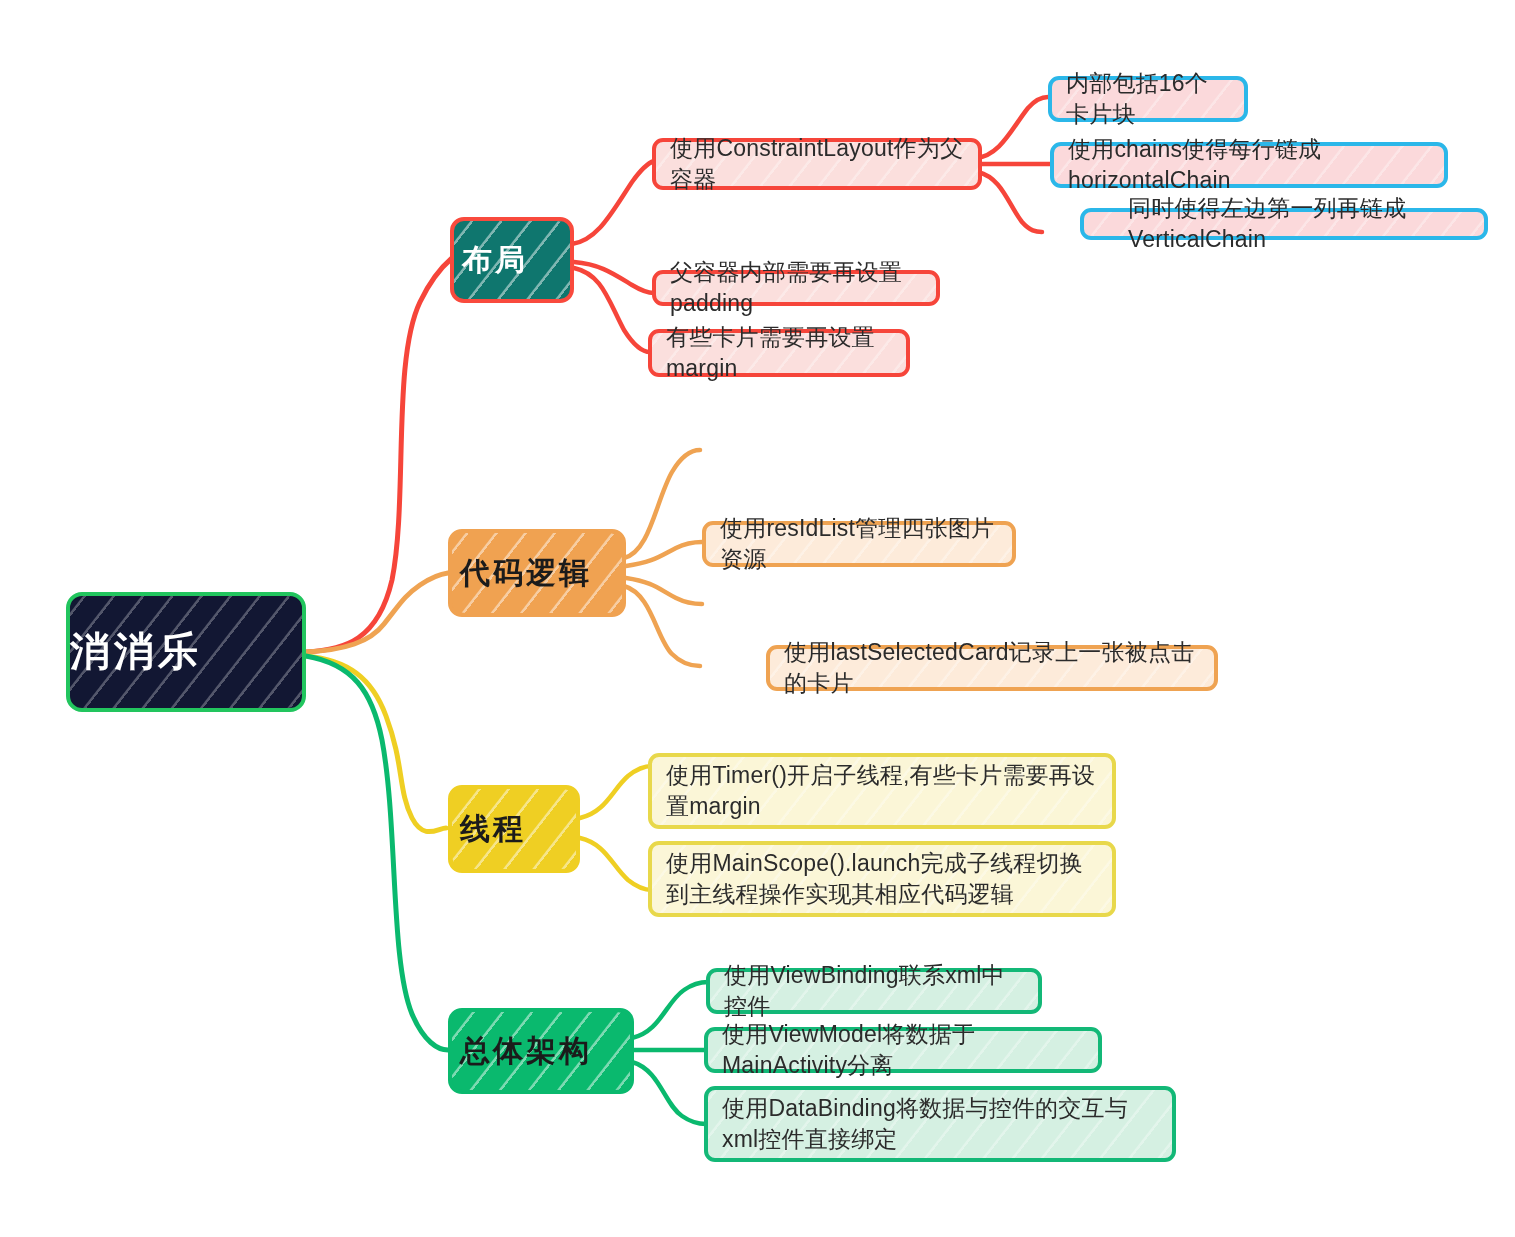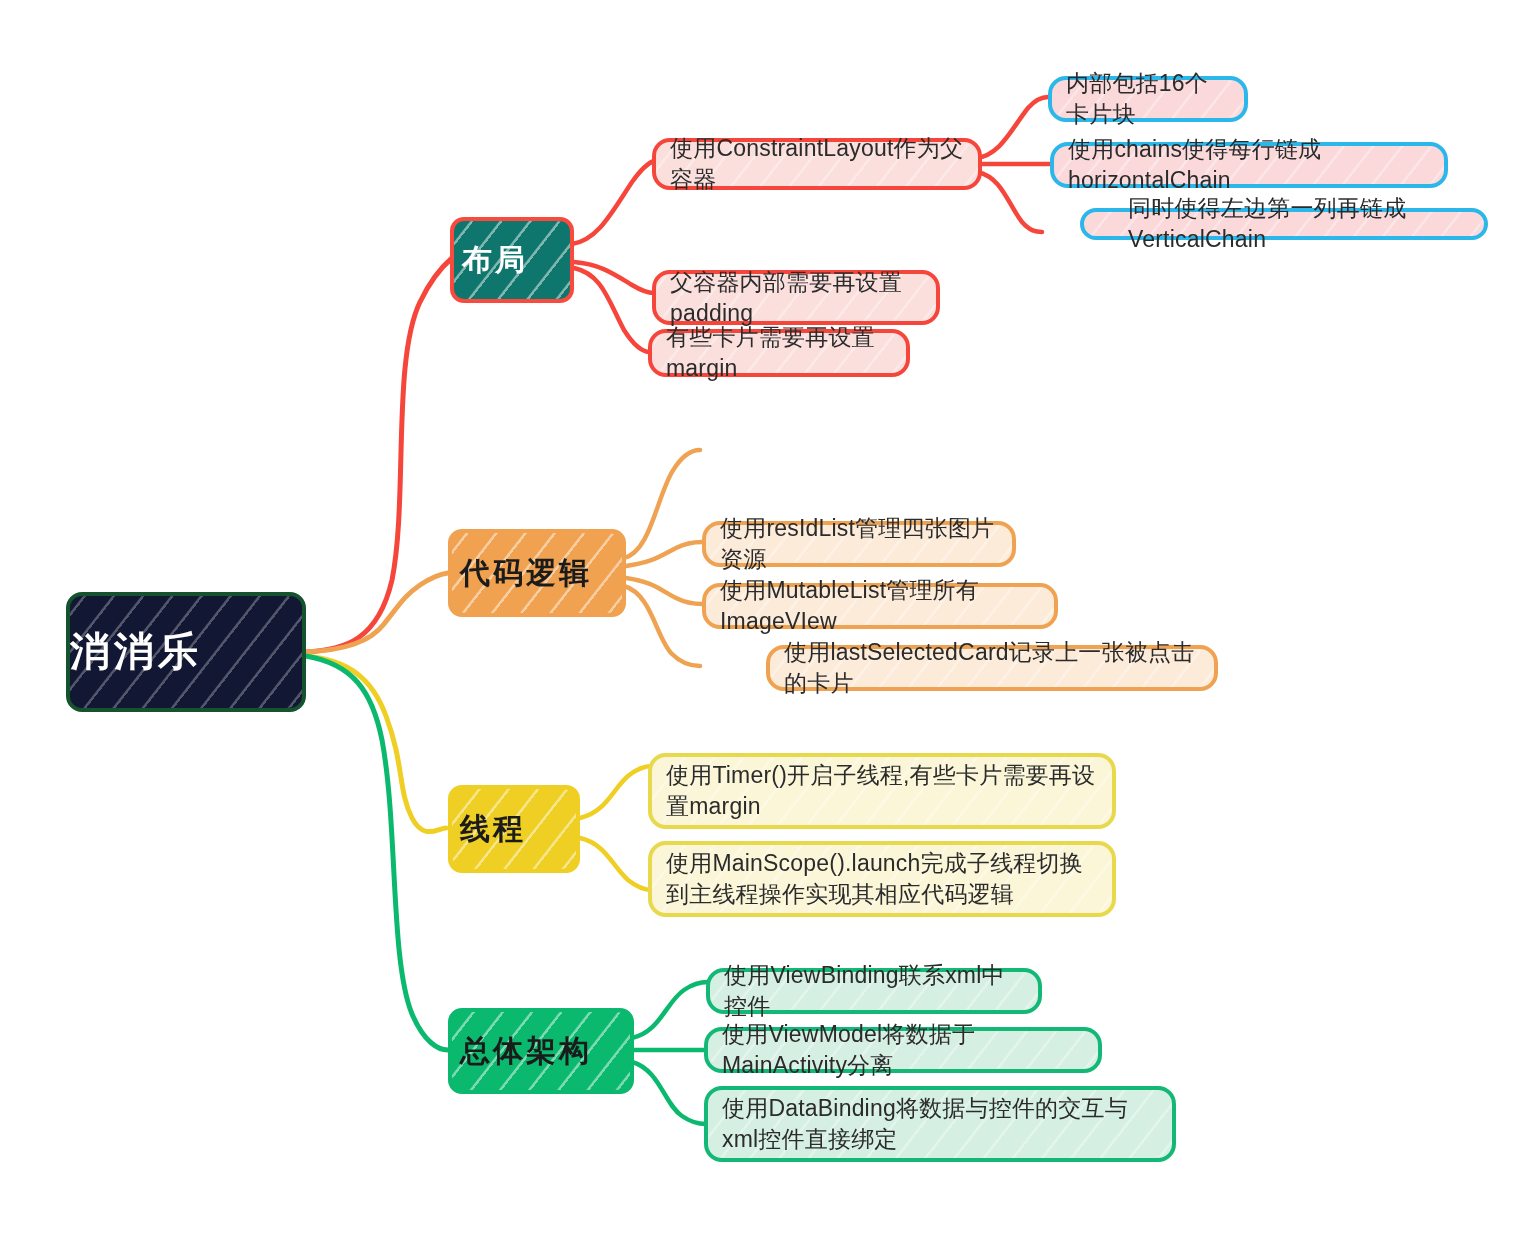--- a/index.html
+++ b/index.html
@@ -53,21 +53,21 @@
     );
     opacity: 0.85;
   }
   .node > .lbl { position: relative; z-index: 3; display: block; width: 100%; }
 
   
   #root {
     left: 66px; top: 592px;
     width: 240px; height: 120px;
     background: #121733;
-    border: 4px solid #14532d;
+    border: 4px solid #22c55e;
     border-radius: 16px;
     color: #ffffff;
     font-size: 40px;
     font-weight: bold;
     justify-content: center;
     letter-spacing: 4px;
   }
   #root::after { opacity: 0.5; }
 
   
@@ -82,21 +82,21 @@
     padding: 0 8px;
   }
   .branch.red    { background:#0f766e; border-color:#F94A3D; color:#ffffff; }
   .branch.orange { background:#F0A251; border-color:#F0A251; }
   .branch.yellow { background:#EFCF23; border-color:#EFCF23; }
   .branch.green  { background:#0AB96E; border-color:#0AB96E; }
 
   
   .leaf {
     border-width: 4px;
-    border-radius: 18px;
+    border-radius: 11px;
     font-size: 23px;
     color: #2b2b2b;
     padding: 7px 14px;
     align-items: center;
   }
   .leaf.red    { background:#FBDFDD; border-color:#F6453A; }
   .leaf.orange { background:#FDEBDA; border-color:#EFA352; }
   .leaf.yellow { background:#FBF6D7; border-color:#E8D84B; }
   .leaf.green  { background:#D5F0E2; border-color:#13B877; }
   .leaf.cyan   { background:#FBD9DB; border-color:#2BB7E9; }
@@ -160,40 +160,37 @@
   </div>
 
   <div class="node leaf cyan" style="left:1050px; top:142px; width:398px; height:46px;">
     <span class="lbl">使用chains使得每行链成horizontalChain</span>
   </div>
 
   <div class="node leaf cyan" style="left:1080px; top:208px; width:408px; height:32px;padding-left:44px;">
     <span class="lbl">同时使得左边第一列再链成VerticalChain</span>
   </div>
 
-  <div class="node leaf red" style="left:652px; top:270px; width:288px; height:55px;">
+  <div class="node leaf red" style="left:652px; top:270px; width:288px; height:36px;">
     <span class="lbl">父容器内部需要再设置padding</span>
   </div>
 
   <div class="node leaf red" style="left:648px; top:329px; width:262px; height:48px;">
     <span class="lbl">有些卡片需要再设置margin</span>
   </div>
 
   <div class="node branch orange" style="left:448px; top:529px; width:178px; height:88px;justify-content:center;">
     <span class="lbl">代码逻辑</span>
   </div>
 
 
   <div class="node leaf orange" style="left:702px; top:521px; width:314px; height:46px;">
     <span class="lbl">使用resIdList管理四张图片资源</span>
   </div>
 
-  <div class="node leaf orange" style="left:702px; top:583px; width:356px; height:46px;">
-    <span class="lbl">使用MutableList管理所有ImageVIew</span>
-  </div>
 
   <div class="node leaf orange" style="left:732px; top:645px; width:452px; height:46px;margin-left:34px;">
     <span class="lbl">使用lastSelectedCard记录上一张被点击的卡片</span>
   </div>
 
   <div class="node branch yellow" style="left:448px; top:785px; width:132px; height:88px;">
     <span class="lbl">线程</span>
   </div>
 
   <div class="node leaf yellow" style="left:648px; top:753px; width:468px; height:76px;">

